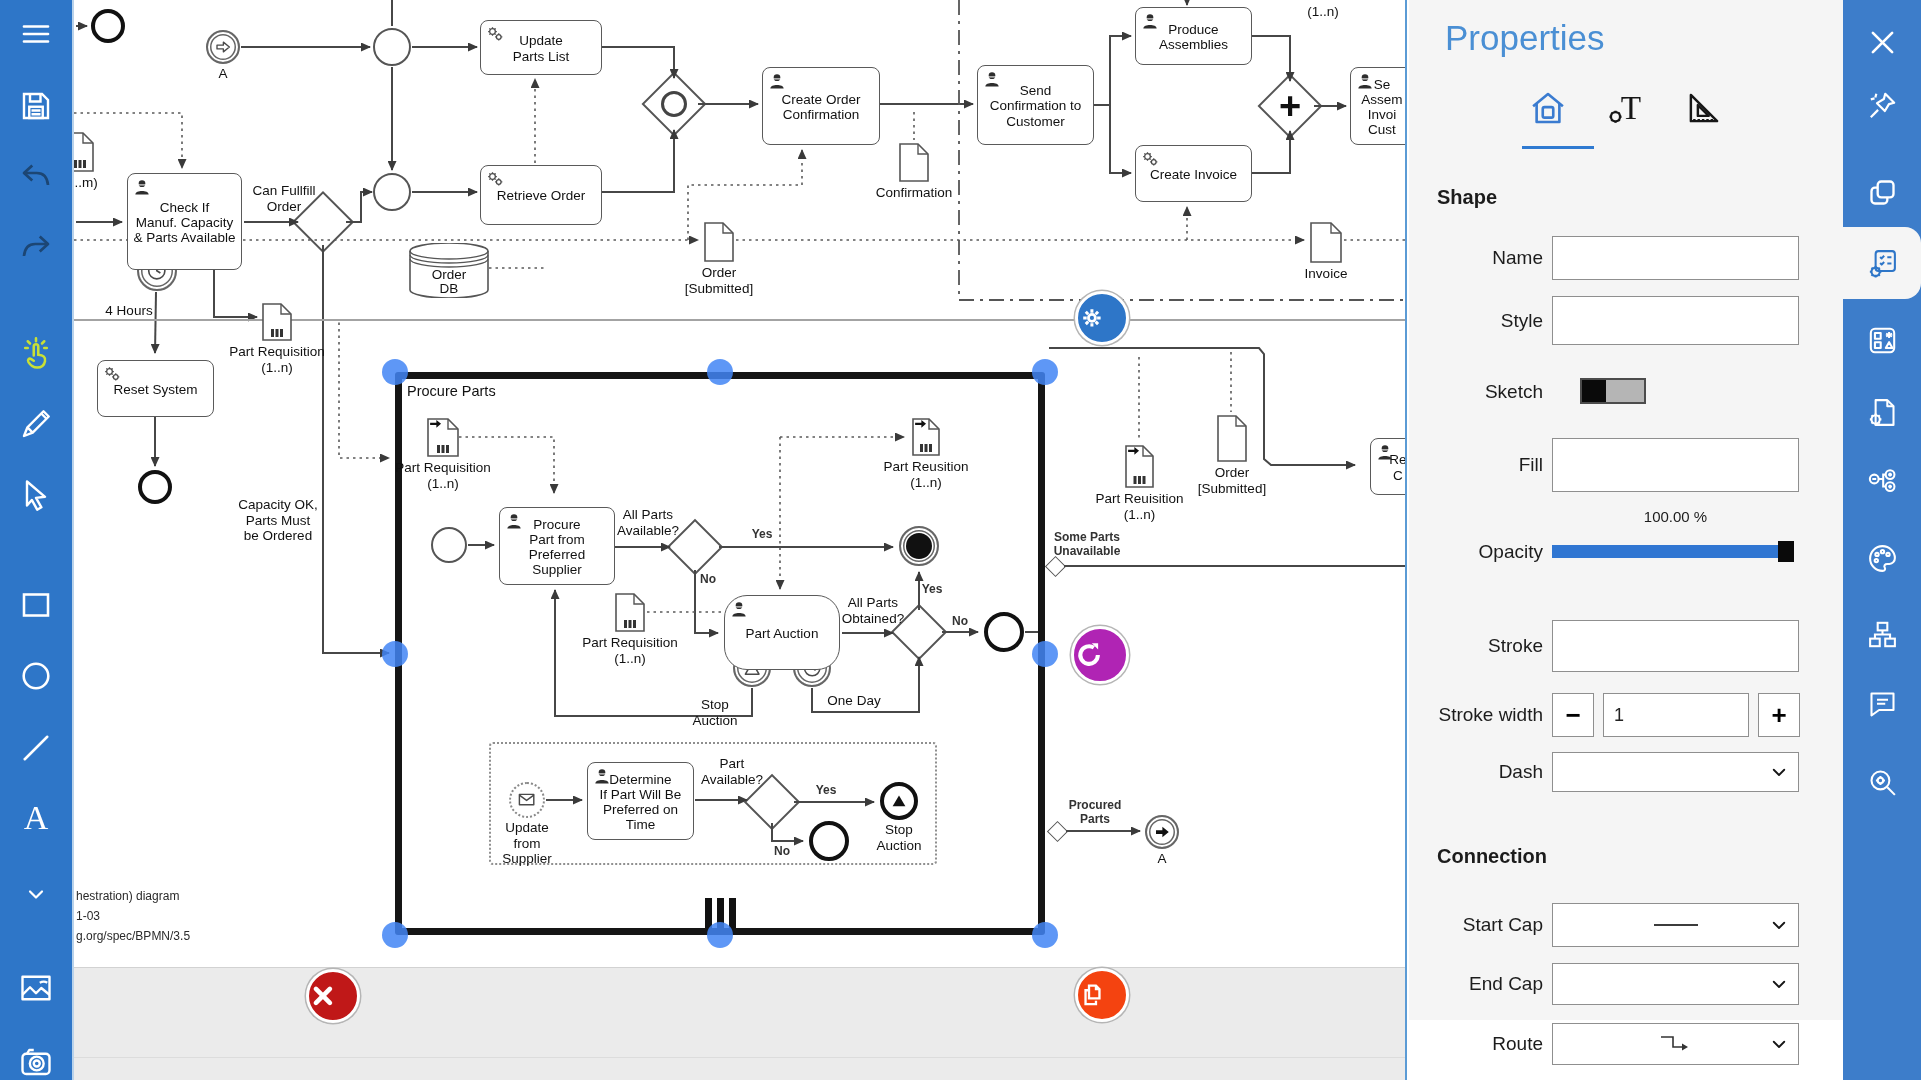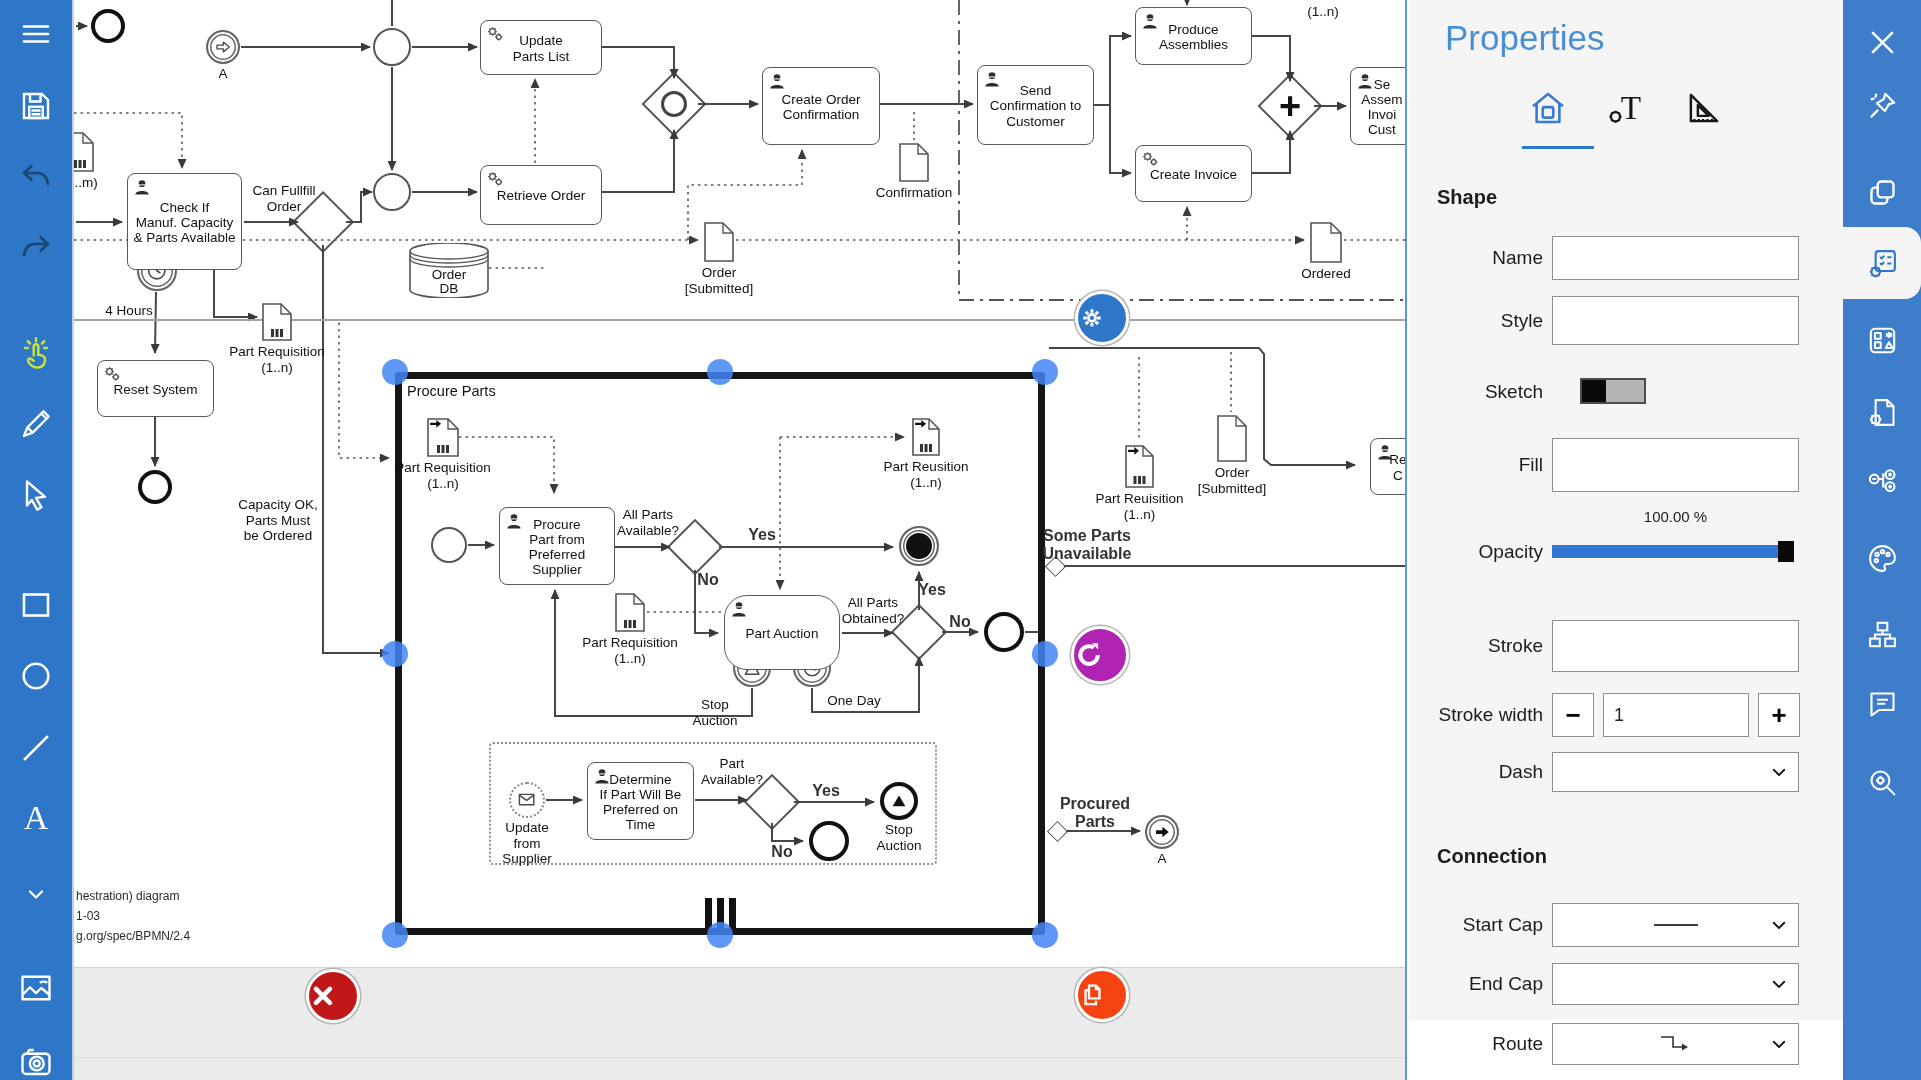--- a/index.html
+++ b/index.html
@@ -34,21 +34,21 @@
   .ev.thin { border:2px solid #555; }
   .ev.thick { border:4px solid #111; }
   .ev.dbl { border:2px solid #666; box-shadow:inset 0 0 0 2px #fff, inset 0 0 0 3.5px #666; }
   .ev.dotted { border:2px dotted #8a8a8a; }
   .ev.term::after { content:""; position:absolute; inset:5px; background:#111; border-radius:50%; }
   .ev .glyph { width:60%; height:60%; }
   .nlabel { position:absolute; transform:translateX(-50%); text-align:center; font-size:13.5px;
     line-height:1.15; color:#111; white-space:pre-line; z-index:4; }
   .flabel { position:absolute; transform:translate(-50%,-50%); text-align:center; font-size:13.5px;
     line-height:1.15; color:#111; white-space:pre-line; z-index:4; }
-  .flabel.small { font-size:16px; font-weight:700; color:#333; }
+  .flabel.small { font-size:12px; font-weight:700; color:#333; }
   .subproc { position:absolute; border:7px solid #151515; border-radius:3px; z-index:2; }
   .subproc .title { position:absolute; left:5px; top:4px; font-size:14.5px; color:#111; }
   .group { position:absolute; border:2px dotted #8f8f8f; border-radius:4px; z-index:2; }
   .mi-bars { position:absolute; z-index:4; display:flex; gap:5px; }
   .mi-bars i { display:block; width:7px; height:30px; background:#111; }
   .handle { position:absolute; width:26px; height:26px; border-radius:50%; background:#4285f4;
     opacity:0.85; z-index:8; transform:translate(-50%,-50%); cursor:grab; }
   .fab { position:absolute; transform:translate(-50%,-50%); border-radius:50%; z-index:9;
     display:flex; align-items:center; justify-content:center; border:3px solid #fff;
     box-shadow:0 0 0 1.5px #b5b5b5; cursor:pointer; }
@@ -247,21 +247,21 @@
       <polyline points="885,0 885,300" fill="none" stroke="#555" stroke-width="1.8" stroke-dasharray="15 6 3 6"></polyline>
       <polyline points="885,300 1335,300" fill="none" stroke="#555" stroke-width="1.8" stroke-dasharray="15 6 3 6"></polyline>
       <polyline points="0,320 1335,320" fill="none" stroke="#a3a3a3" stroke-width="2"></polyline>
     </svg>
   <div id="canvas-footer">
       <div class="innerline"></div>
     </div>
   <div id="footer-text">
       <div>hestration) diagram</div>
       <div>1-03</div>
-      <div>g.org/spec/BPMN/2.4</div>
+      <div>g.org/spec/BPMN/3.5</div>
     </div>
 <div class="ev thick" style="left: 17px; top: 9px; width: 34px; height: 34px;"></div>
     <div class="ev dbl" style="left: 132px; top: 30px; width: 34px; height: 34px;">
       <span class="glyph">
         <svg viewBox="0 0 24 24" fill="none" stroke="#4a4a4a" stroke-width="1.8" stroke-linejoin="round">
           <path d="M4 9.5h8.5V5.5L20.5 12l-8 6.5v-4H4z"></path>
         </svg>
       </span>
     </div>
     <div class="nlabel" style="left: 149px; top: 66px;">A</div>
@@ -431,21 +431,21 @@
 Assem
 Invoi
 Cust</span>
     </div>
     <div class="docwrap" style="left: 1236px; top: 222px; width: 32px; height: 41px;">
       <svg width="32" height="41" viewBox="0 0 32 41">
         <path d="M1 1 H21 L31 11 V40 H1 Z" fill="#fff" stroke="#555" stroke-width="1.6"></path>
                <path d="M21 1 V11 H31" fill="none" stroke="#555" stroke-width="1.4"></path>
       </svg>
     </div>
-    <div class="nlabel" style="left: 1252px; top: 266px;">Ordered</div>
+    <div class="nlabel" style="left: 1252px; top: 266px;">Invoice</div>
     <div class="subproc" style="left: 321px; top: 372px; width: 650px; height: 563px;">
       <div class="title">Procure Parts</div>
     </div>
     <div class="docwrap" style="left: 353px; top: 418px; width: 32px; height: 39px;">
       <svg width="32" height="39" viewBox="0 0 32 39">
         <path d="M1 1 H21 L31 11 V38 H1 Z" fill="#fff" stroke="#555" stroke-width="1.6"></path>
                <path d="M21 1 V11 H31" fill="none" stroke="#555" stroke-width="1.4"></path>
         <rect x="10" y="27" width="3" height="8" fill="#333"></rect>
         <rect x="14.5" y="27" width="3" height="8" fill="#333"></rect>
         <rect x="19" y="27" width="3" height="8" fill="#333"></rect>

